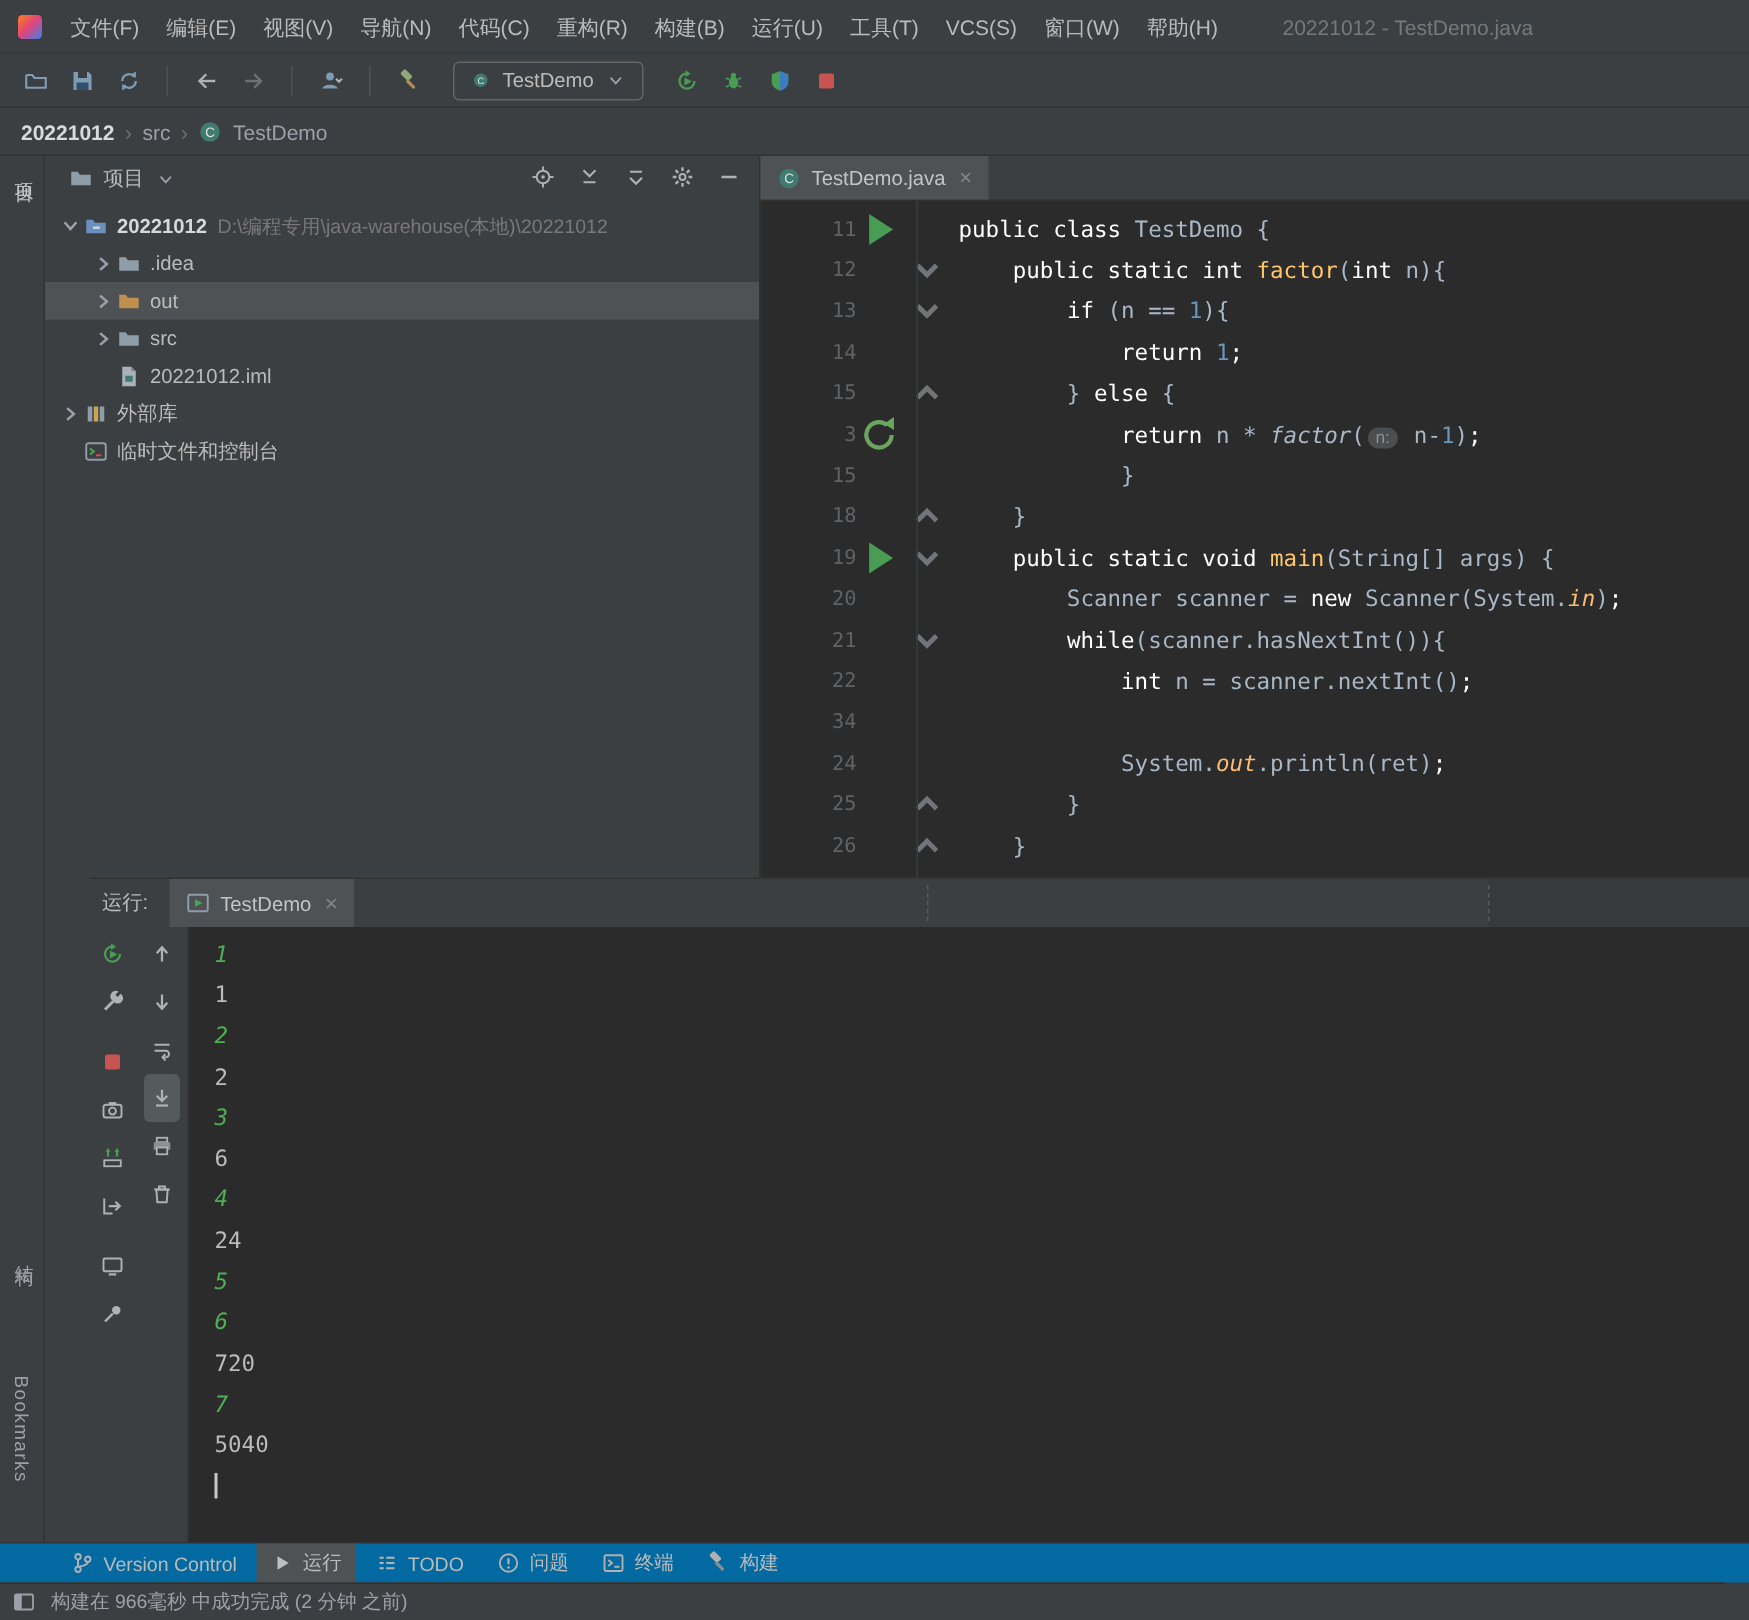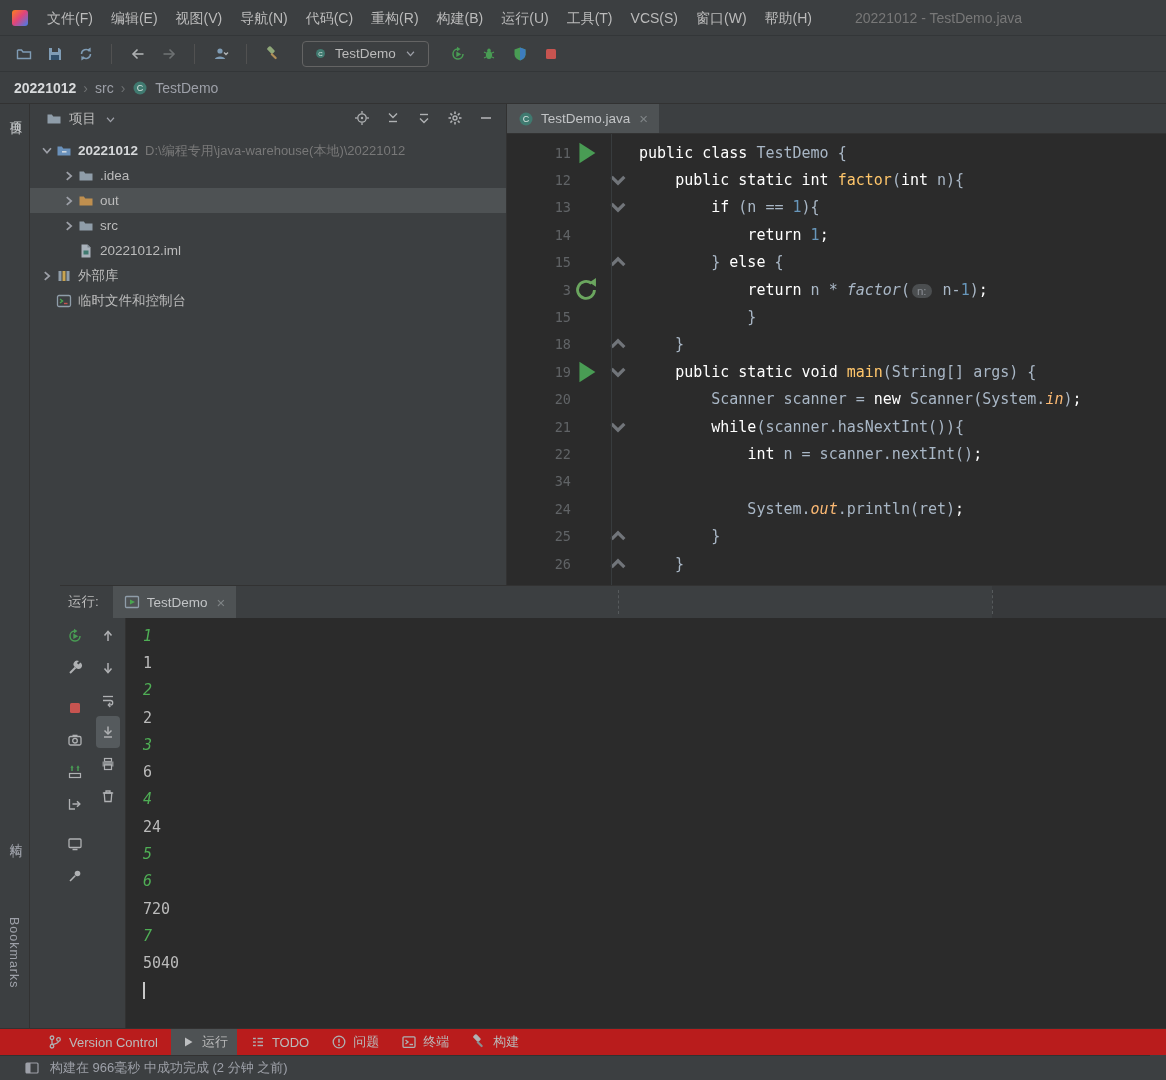--- a/index.html
+++ b/index.html
@@ -78,24 +78,24 @@
   .rslot{width:24px;height:32px;display:flex;align-items:center;justify-content:center;border-radius:4px;flex:none;}
   .rslot.toggled{background:#555a5d;}
   .rgap{height:8px;flex:none;}
   .console{position:absolute;left:66px;right:0;top:32px;bottom:0;background:#2b2b2b;padding:4px 0 0 17px;overflow:hidden;}
   .console-line{height:27.3px;display:flex;align-items:center;white-space:pre;font-size:15px;}
   .cin{color:#4fae55;font-style:italic;}
   .cout{color:#bbbbbb;}
   .caret{width:1.5px;height:17px;background:#c8c8c8;display:inline-block;}
 
   
-  .bottombar{position:absolute;left:0;right:0;top:1028px;height:27px;background:#b91c1c;border-top:1px solid #323232;display:flex;align-items:center;padding-left:38px;}
+  .bottombar{position:absolute;left:0;right:0;top:1028px;height:27px;background:#0369a1;border-top:1px solid #323232;display:flex;align-items:center;padding-left:38px;}
   .bb-item{display:flex;align-items:center;gap:6px;padding:0 9px;height:27px;font-size:13px;color:#bbbbbb;margin-right:4px;white-space:nowrap;}
   .bb-item.selected{background:#4e5254;}
-  .statusbar{position:absolute;left:0;right:16px;bottom:0;height:25px;background:#3c3f41;border-top:1px solid #323232;display:flex;align-items:center;gap:10px;padding-left:24px;color:#9da0a8;font-size:13px;}
+  .statusbar{position:absolute;left:0;right:16px;bottom:0;height:25px;background:#3c3f41;border-top:1px solid #323232;display:flex;align-items:center;gap:10px;padding-left:8px;color:#9da0a8;font-size:13px;}
 </style>
 </head>
 <body>
 
 <div class="menubar">
   <span class="logo"></span>
   <div style="display:flex;" id="menus">
       <span class="menu-item">文件(F)</span>
       <span class="menu-item">编辑(E)</span>
       <span class="menu-item">视图(V)</span>

